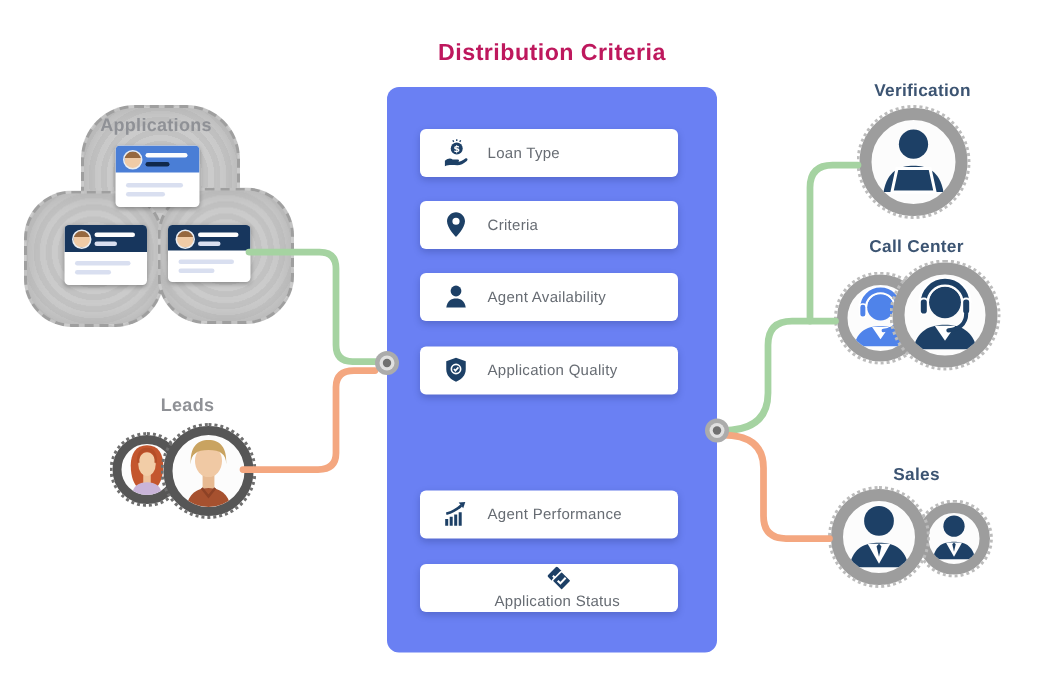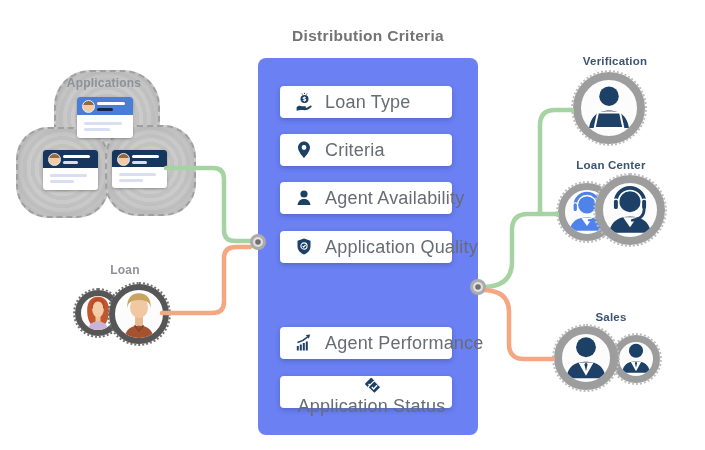--- a/index.html
+++ b/index.html
@@ -3,25 +3,25 @@
 <meta charset="utf-8">
 <style>
   html,body{margin:0;padding:0;background:#fff;}
   .stage{position:relative;width:705px;height:450px;background:#ffffff;overflow:hidden;
          font-family:"Liberation Sans",sans-serif;}
 
   
   .panel{position:absolute;left:258px;top:58px;width:220px;height:377px;
          background:#6a80f3;border-radius:8px;z-index:2;}
   .diagram-title{position:absolute;left:238px;top:27px;width:260px;text-align:center;
-         font-size:15.5px;font-weight:bold;color:#737373;letter-spacing:.3px;z-index:2;}
+         font-size:15.5px;font-weight:bold;color:#be185d;letter-spacing:.3px;z-index:2;}
   .card{position:absolute;left:22px;width:172px;height:32px;background:#fff;border-radius:4px;
         box-shadow:0 2px 5px rgba(20,30,90,.25);display:flex;align-items:center;}
   .card .cicon{width:20px;height:20px;margin-left:14px;flex:0 0 auto;display:block;}
-  .card .clabel{margin-left:11px;font-size:18px;font-weight:500;color:#676c73;letter-spacing:.2px;
+  .card .clabel{margin-left:11px;font-size:10px;font-weight:500;color:#676c73;letter-spacing:.2px;
         white-space:nowrap;}
 
   
   .blob{position:absolute;background:#c6c6c6;
         background:repeating-radial-gradient(circle at 50% 45%,#cbcbcb 0 4px,#c2c2c2 4px 8px);
         border:2px dashed #9f9f9f;box-shadow:inset 0 0 14px #b0b0b0;z-index:1;}
   .cluster-label{position:absolute;font-weight:bold;color:#8f9196;font-size:12px;z-index:3;
         text-align:center;letter-spacing:.2px;}
   .mini-card{position:absolute;background:#fff;border-radius:3px;z-index:2;
         box-shadow:0 1px 3px rgba(0,0,0,.28);overflow:hidden;}
@@ -83,21 +83,21 @@
   <div class="mini-card" style="left:112px;top:150px;width:55px;height:38px;">
     <div class="hdr navy">
       <span class="mini-avatar"></span>
       <span class="hline w" style="left:20px;top:5px;width:27px;"></span>
       <span class="hline g" style="left:20px;top:11px;width:15px;"></span>
     </div>
     <span class="hline g" style="left:7px;top:23px;width:37px;"></span>
     <span class="hline g" style="left:7px;top:29px;width:24px;"></span>
   </div>
 
-  <div class="cluster-label" style="left:85px;top:263px;width:80px;">Loan</div>
+  <div class="cluster-label" style="left:85px;top:263px;width:80px;">Leads</div>
 
   <div class="ring dark" style="left:75px;top:290px;width:34px;height:34px;">
     <svg width="40" height="40" viewBox="0 0 48 48">
       <path d="M24,7 C15,7 11,14 11,23 C11,33 14,39 17,41 L31,41 C34,39 37,33 37,23 C37,14 33,7 24,7 z" fill="#c4562e"></path>
       <rect x="21" y="29" width="6" height="9" fill="#eec29b"></rect>
       <path d="M12,48 C12,40 17,36.5 24,36.5 C31,36.5 36,40 36,48 z" fill="#c9b4d9"></path>
       <ellipse cx="24" cy="22" rx="7" ry="9.5" fill="#f2cda7"></ellipse>
       <path d="M24,9 C18,9 15.5,14 16,21 L18,21 C17.5,15 20,12 24,12 C28,12 30.5,15 30,21 L32,21 C32.5,14 30,9 24,9 z" fill="#b54e28"></path>
     </svg>
   </div>
@@ -185,21 +185,21 @@
   <div class="team-label" style="left:565px;top:55px;width:100px;">Verification</div>
   <div class="ring gray" style="left:573px;top:72px;width:56px;height:56px;">
     <svg width="60" height="60" viewBox="0 0 48 48">
       <circle cx="24" cy="14.5" r="7.8" fill="#1d4066"></circle>
       <path d="M8,40 C10,28.5 17,26 24,26 C31,26 38,28.5 40,40 z" fill="#1d4066"></path>
       <path d="M21,27 L24,31 L27,27 z" fill="#fff"></path>
       <path d="M12.5,40 L35.5,40 L32.8,27.5 L15.2,27.5 z" fill="#1d4066" stroke="#fff" stroke-width="1.6"></path>
     </svg>
   </div>
 
-  <div class="team-label" style="left:561px;top:159px;width:100px;">Loan Center</div>
+  <div class="team-label" style="left:561px;top:159px;width:100px;">Call Center</div>
   <div class="ring gray-sm" style="left:558px;top:183px;width:44px;height:44px;">
     <svg width="50" height="50" viewBox="0 0 48 48">
       <circle cx="24" cy="18" r="8.5" fill="#4f83ea"></circle>
       <path d="M7,43 C9,33 16,30 24,30 C32,30 39,33 41,43 z" fill="#4f83ea"></path>
       <path d="M18.5,30.5 L24,38.5 L29.5,30.5 z" fill="#fff"></path>
       <path d="M12.5,18.5 a11.5,11.5 0 0 1 23,0" fill="none" stroke="#fff" stroke-width="5.5"></path>
       <path d="M12.5,18.5 a11.5,11.5 0 0 1 23,0" fill="none" stroke="#4f83ea" stroke-width="3" stroke-linecap="round"></path>
       <rect x="10.6" y="16" width="4.2" height="8.5" rx="2" fill="#4f83ea" stroke="#fff" stroke-width="1"></rect>
       <rect x="33.2" y="16" width="4.2" height="8.5" rx="2" fill="#4f83ea" stroke="#fff" stroke-width="1"></rect>
       <path d="M35.3,24 c0,6 -4.5,8.5 -9.5,9" fill="none" stroke="#4f83ea" stroke-width="2.2" stroke-linecap="round"></path>

